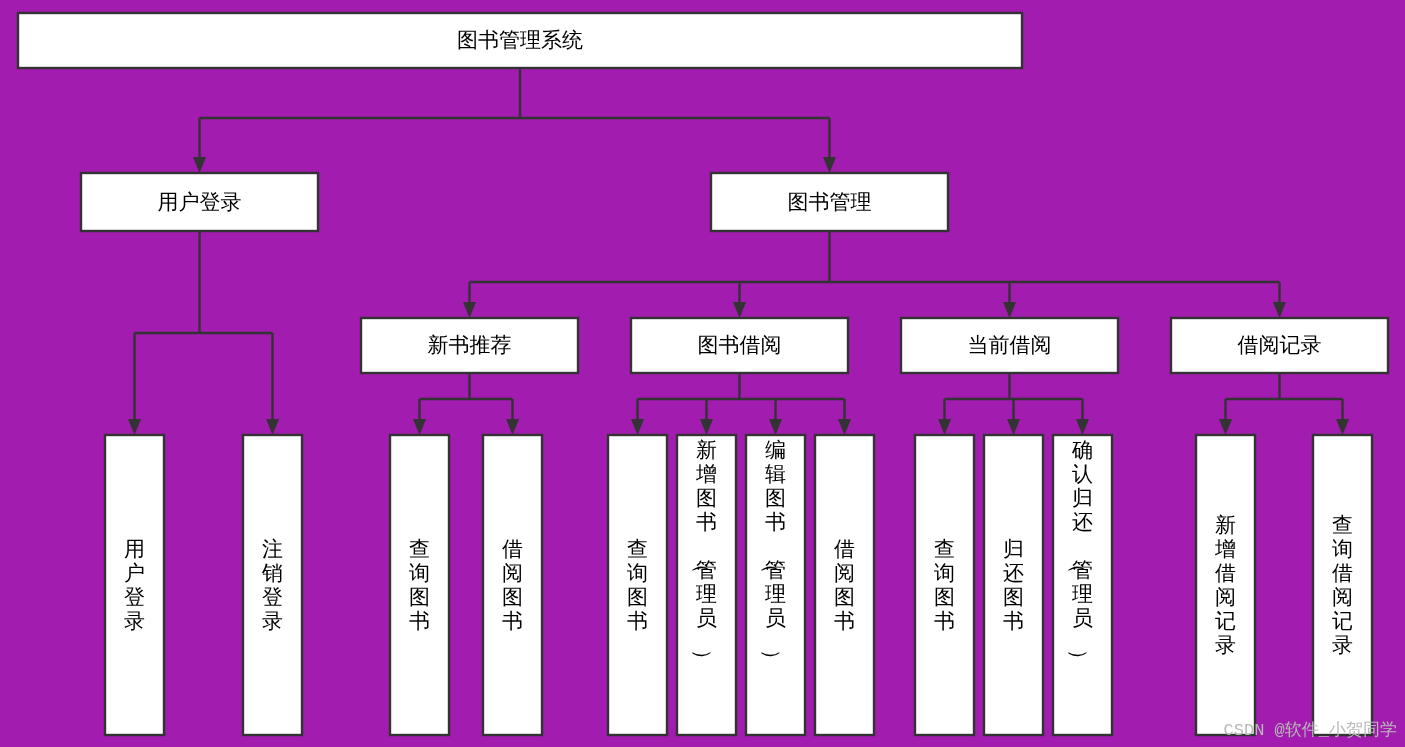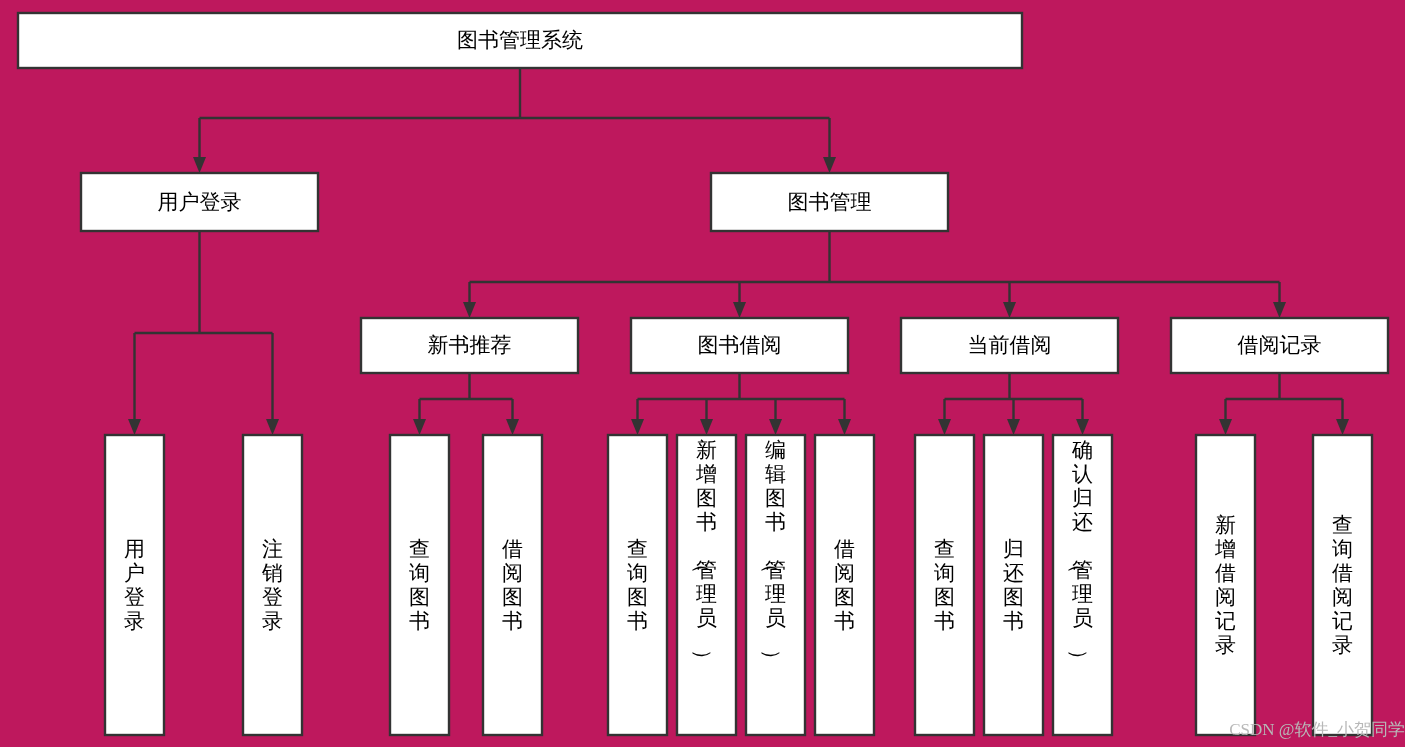--- a/index.html
+++ b/index.html
@@ -8,21 +8,21 @@
     padding: 0;
     background: #ffffff;
   }
   body {
     font-family: "Liberation Sans", "DejaVu Sans", sans-serif;
   }
   #diagram-root {
     position: relative;
     width: 1405px;
     height: 747px;
-    background: #be185d;
+    background: #a21caf;
     overflow: hidden;
   }
   svg.diagram-canvas {
     position: absolute;
     left: 0;
     top: 0;
     width: 1405px;
     height: 747px;
     display: block;
   }
@@ -49,23 +49,23 @@
     dominant-baseline: middle;
   }
   .node-label-v {
     font-family: "Liberation Sans", "DejaVu Sans", sans-serif;
     font-size: 21px;
     fill: #000000;
     text-anchor: middle;
   }
   .watermark-text {
     position: absolute;
-    right: 0;
+    right: 8px;
     bottom: 6px;
-    font-family: Liberation Serif, serif;
+    font-family: Liberation Mono, monospace;
     font-size: 17px;
     color: #b8b8b8;
     white-space: nowrap;
     user-select: none;
     pointer-events: none;
   }
 </style>
 </head>
 <body>
 

